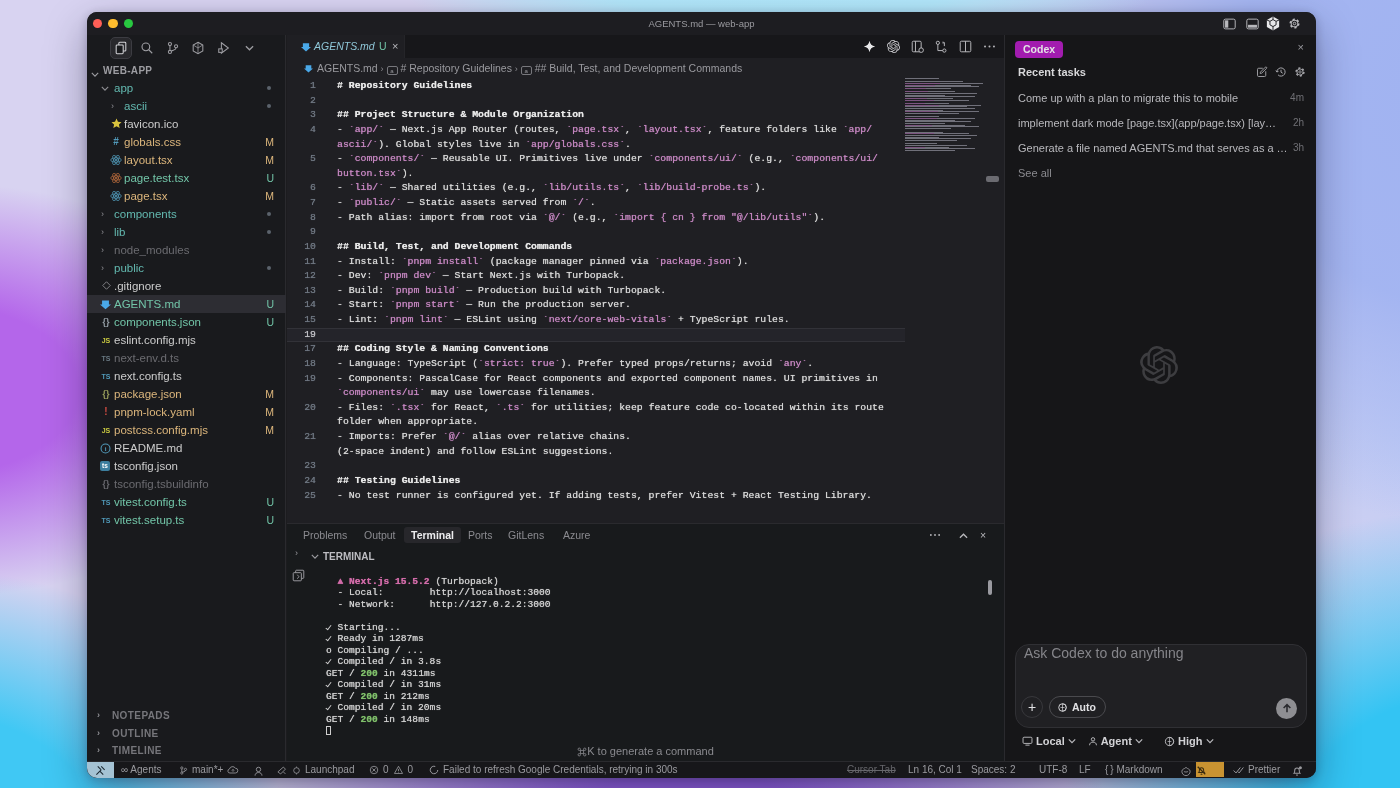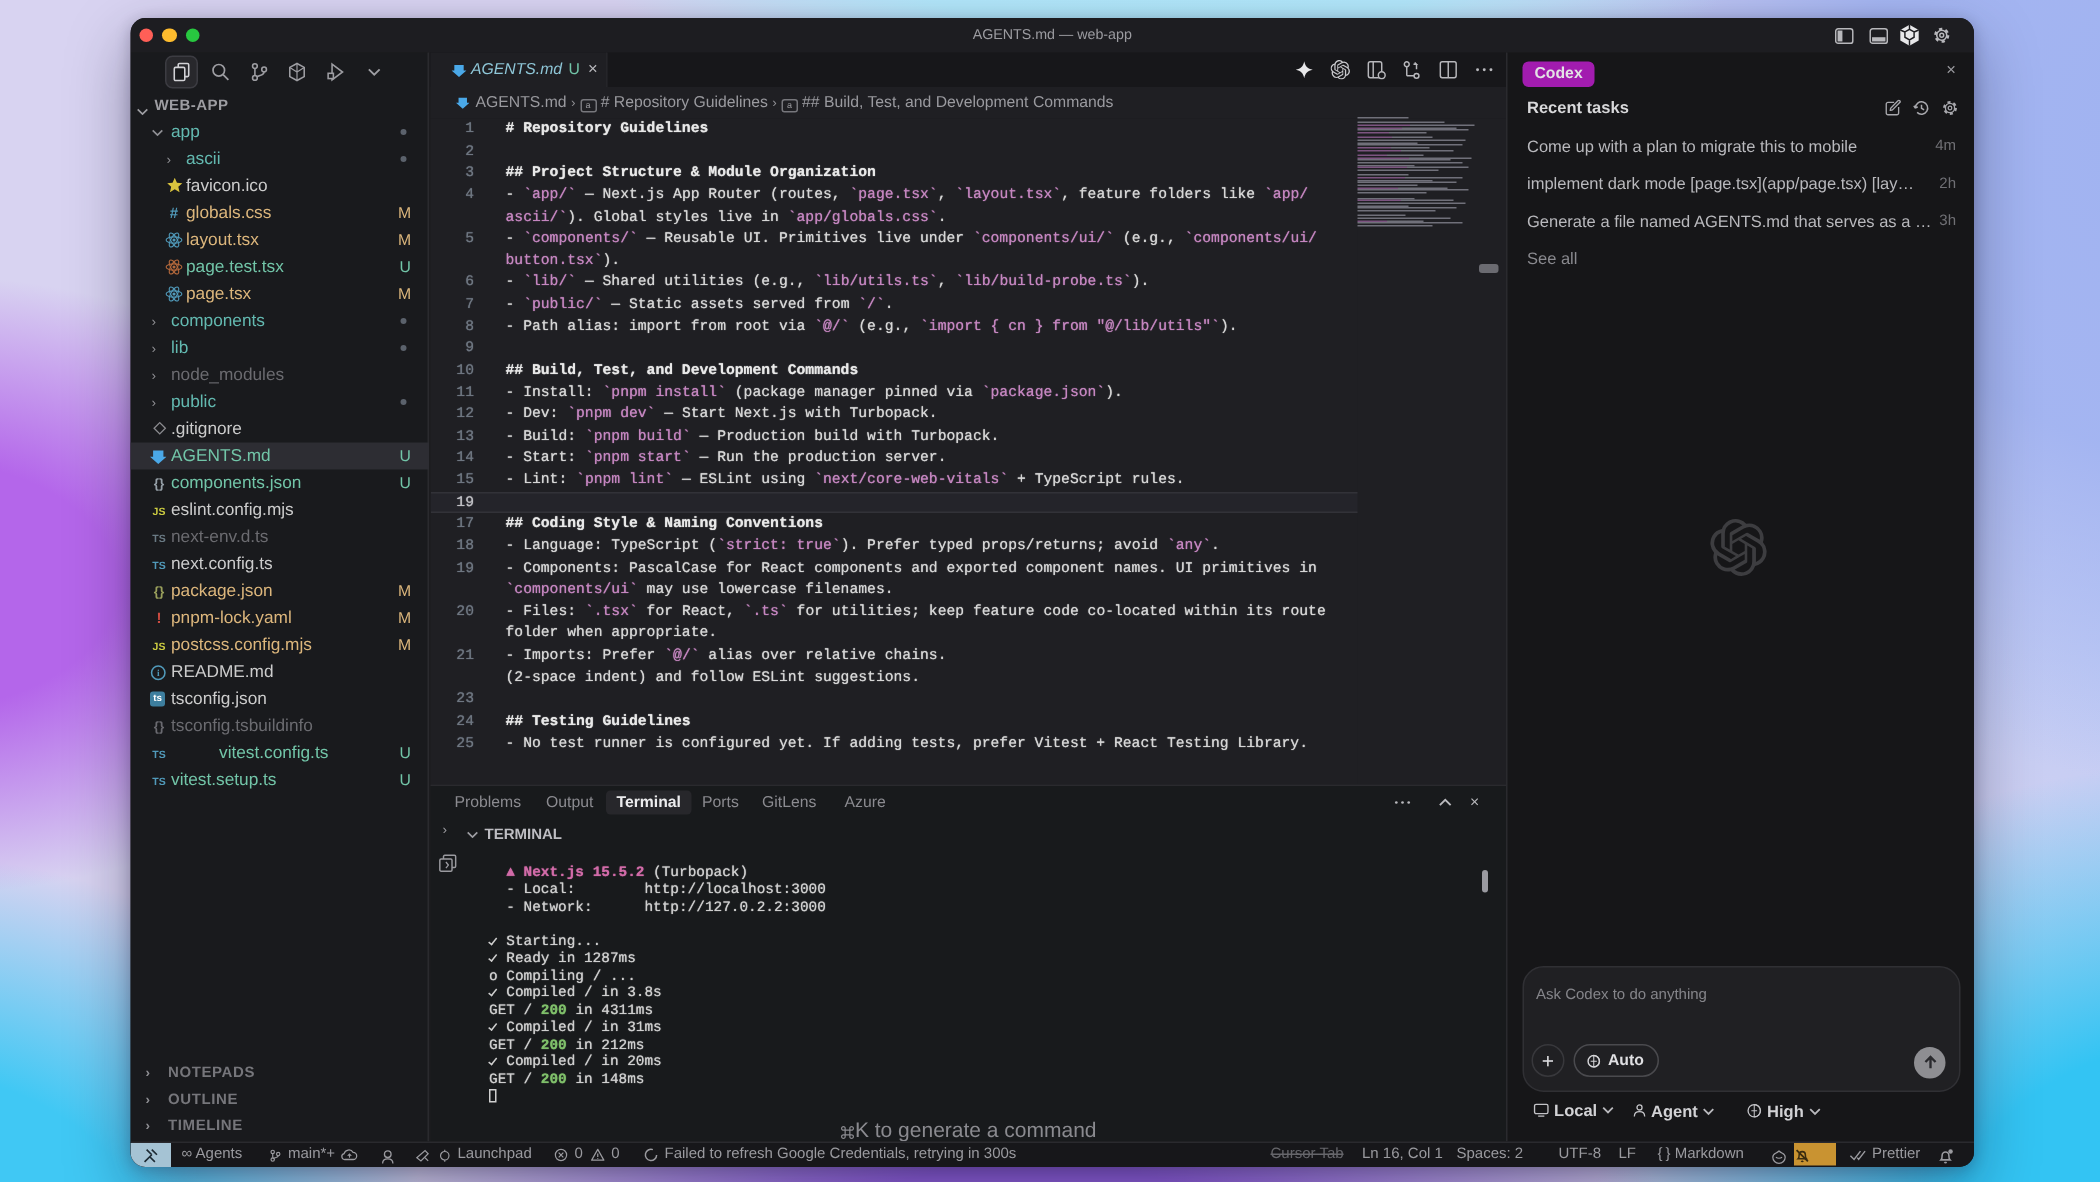--- a/index.html
+++ b/index.html
@@ -58,29 +58,29 @@
   .mthumb { position:absolute; left:81px; top:97px; width:13px; height:6px; background:#6b6b71; border-radius:2px; }
   
   .panel { position:absolute; left:200px; top:511px; width:717px; height:238px; background:#181a1c; border-top:1px solid #2a2a2e; }
   .ptabs { position:absolute; left:0; top:0; width:717px; height:22px; font-size:10.5px; color:#8b8b90; }
   .ptabs span { position:absolute; top:0; line-height:22px; }
   .pterm { position:absolute; left:0; top:22px; width:717px; height:21px; }
   .termwrap { position:absolute; left:39px; top:52px; font-family:"Liberation Mono", monospace; font-size:9.6px; text-shadow:0 0 0.7px currentColor; }
   .trow { height:11.47px; line-height:11.47px; white-space:pre; color:#cfcfcf; }
   .g { color:#7fbf6a; }
   .pk { color:#d16ba8; font-weight:bold; }
-  .hint { position:absolute; left:0; top:221px; width:717px; text-align:center; color:#8a8a8f; font-size:14px; }
+  .hint { position:absolute; left:0; top:221px; width:717px; text-align:center; color:#8a8a8f; font-size:11px; }
   
   .codex { position:absolute; left:917px; top:23px; width:312px; height:726px; background:#161618; border-left:1px solid #2a2a2e; }
   .cxtab { position:absolute; left:10px; top:6px; height:17px; padding:0 8px; background:#a21caf; border-radius:4px; line-height:17px; font-size:10.5px; color:#e3e3e5; font-weight:bold; }
   .cxhead { position:absolute; left:13px; top:31px; font-size:11px; color:#d8d8da; font-weight:bold; }
   .task { position:absolute; left:13px; width:286px; font-size:11px; color:#b9b9bd; white-space:nowrap; }
   .ttime { position:absolute; right:0; color:#707075; font-size:10px; }
   .inputbox { position:absolute; left:10px; top:609px; width:292px; height:84px; background:#202023; border:1px solid #303034; border-radius:14px; }
-  .ph { position:absolute; left:8px; top:13px; color:#85858a; font-size:10px; }
+  .ph { position:absolute; left:8px; top:0; color:#85858a; font-size:14px; }
   .plusbtn { position:absolute; left:5px; bottom:9px; width:22px; height:22px; border:1px solid #38383c; border-radius:50%; color:#e0e0e3; text-align:center; line-height:20px; font-size:14px; }
   .autobtn { position:absolute; left:33px; bottom:9px; height:22px; padding:0 9px 0 22px; border:1px solid #4a4a4e; border-radius:11px; color:#e0e0e3; line-height:21px; font-size:10.5px; font-weight:bold; }
   .upbtn { position:absolute; right:9px; bottom:8px; width:21px; height:21px; background:#8e8e92; border-radius:50%; color:#26262a; text-align:center; line-height:20px; font-size:13px; font-weight:bold; }
   .cxfoot { position:absolute; left:13px; top:700px; width:296px; height:14px; font-size:11px; color:#d2d2d5; font-weight:bold; }
   
   .statusbar { position:absolute; left:0; top:749px; width:1229px; height:17px; background:#17171a; border-top:1px solid #2a2a2e; font-size:10px; color:#9a9a9f; }
   .sb { position:absolute; top:0; line-height:16px; white-space:nowrap; }
   .remote { position:absolute; left:0; top:0; width:27px; height:16px; background:#a5c3d4; color:#1b1b1e; text-align:center; line-height:15px; font-size:10px; }
   .sb { display:inline-flex; align-items:center; gap:4px; height:16px; }
 </style>
@@ -293,21 +293,21 @@
             <span style="position:absolute;left:1px;top:2.5px;width:10px;height:10px;background:#3d7e9e;border-radius:2px;color:#fff;font-size:6.5px;line-height:10px;text-align:center;font-weight:bold;">ts</span>
           </span>
           <span class="lbl" style="left:27px;color:#cccccc;">tsconfig.json</span>
         </div>
         <div class="row">
           <span class="ic" style="left:12px;"><b style="color:#6a6a70;font-size:9px;">{}</b></span>
           <span class="lbl" style="left:27px;color:#6b6b70;">tsconfig.tsbuildinfo</span>
         </div>
         <div class="row">
           <span class="ic" style="left:12px;"><b style="color:#519aba;font-size:7px;">TS</b></span>
-          <span class="lbl" style="left:27px;color:#72c5a8;margin-left:32px;">vitest.config.ts</span>
+          <span class="lbl" style="left:27px;color:#72c5a8;">vitest.config.ts</span>
           <span class="badge" style="color:#72c5a8;">U</span>
         </div>
         <div class="row">
           <span class="ic" style="left:12px;"><b style="color:#519aba;font-size:7px;">TS</b></span>
           <span class="lbl" style="left:27px;color:#72c5a8;">vitest.setup.ts</span>
           <span class="badge" style="color:#72c5a8;">U</span>
         </div>
       </div>
     <div class="botsec">
       <div><span class="chev">›</span>NOTEPADS</div>

